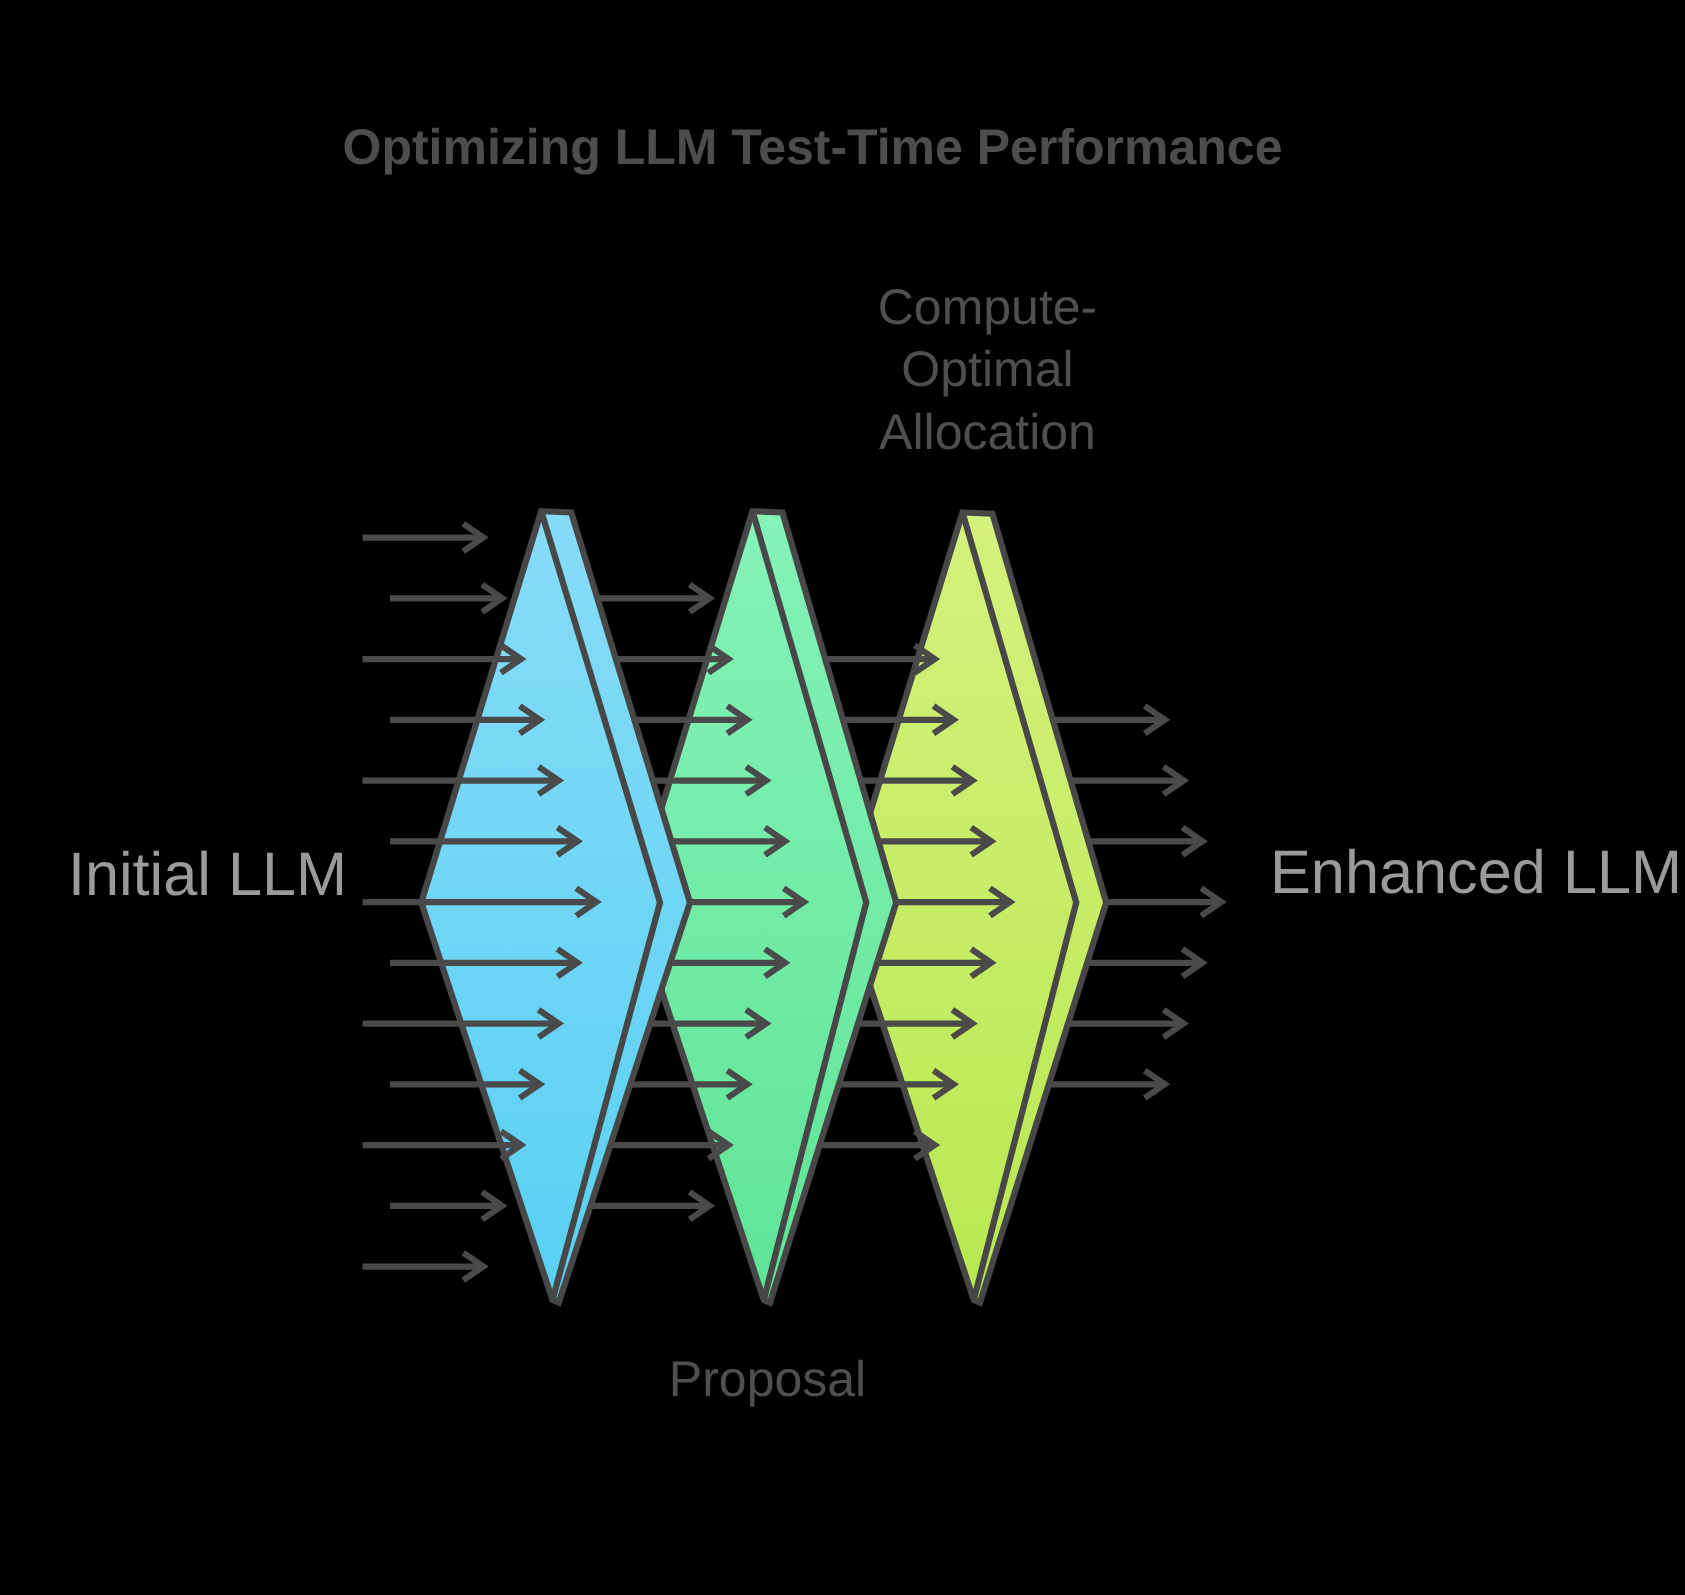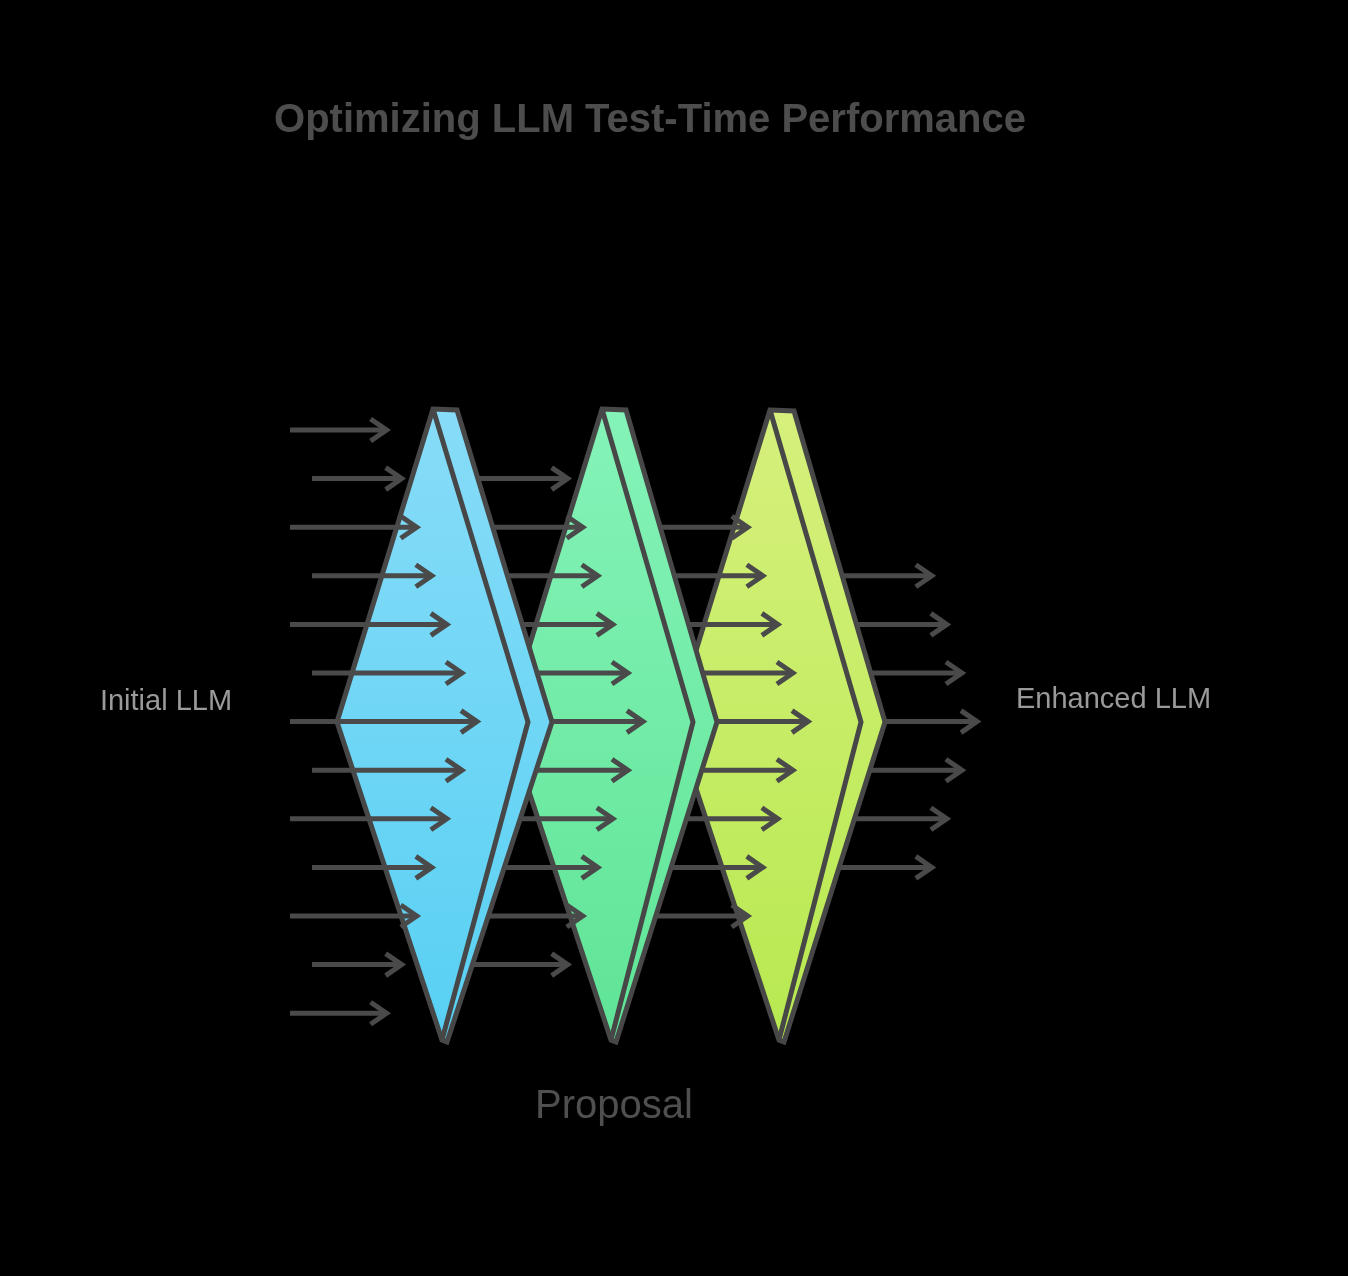--- a/index.html
+++ b/index.html
@@ -20,21 +20,21 @@
   }
   .stage-label{
     width:500px;
     font-size:40px;line-height:50px;font-weight:500;
     color:var(--stage-color,#4f4f4f);
   }
   .stage-top-left{left:200px;top:221px;}
   .stage-top-right{left:540px;top:221px;}
   .stage-bottom{left:364px;top:1079px;}
   .side-label{
-    font-size:29px;line-height:51px;font-weight:400;
+    font-size:49px;line-height:51px;font-weight:400;
     color:var(--side-color,#9a9a9a);
   }
   .side-left{left:16px;top:675px;width:300px;}
   .side-right{left:1016px;top:673px;width:330px;text-align:left;}
 </style>
 </head>
 <body>
 
 <div class="canvas" style="--bg: #000000; --title-color: #4d4d4d; --stage-color: #4f4f4f; --side-color: #9a9a9a;">
 
@@ -145,20 +145,25 @@
         <line x1="854.4475" y1="818.8" x2="946.868" y2="818.8" stroke="#4a4a4a" stroke-width="5"></line>
         <polyline points="930.868,807.8 946.868,818.8 930.868,829.8" fill="none" stroke="#4a4a4a" stroke-width="5" stroke-linejoin="miter"></polyline>
         <line x1="839.108125" y1="867.4000000000001" x2="931.802" y2="867.4000000000001" stroke="#4a4a4a" stroke-width="5"></line>
         <polyline points="915.802,856.4000000000001 931.802,867.4000000000001 915.802,878.4000000000001" fill="none" stroke="#4a4a4a" stroke-width="5" stroke-linejoin="miter"></polyline>
       </g>
     </svg>
 
   <div class="label title-label">Optimizing LLM Test-Time Performance</div>
 
 
+  <div class="label stage-label stage-top-right">
+    <div>Compute-</div>
+    <div>Optimal</div>
+    <div>Allocation</div>
+  </div>
 
   <div class="label stage-label stage-bottom">
     <div>Proposal</div>
   </div>
 
   <div class="label side-label side-left">
     <div>Initial LLM</div>
   </div>
 
   <div class="label side-label side-right">

